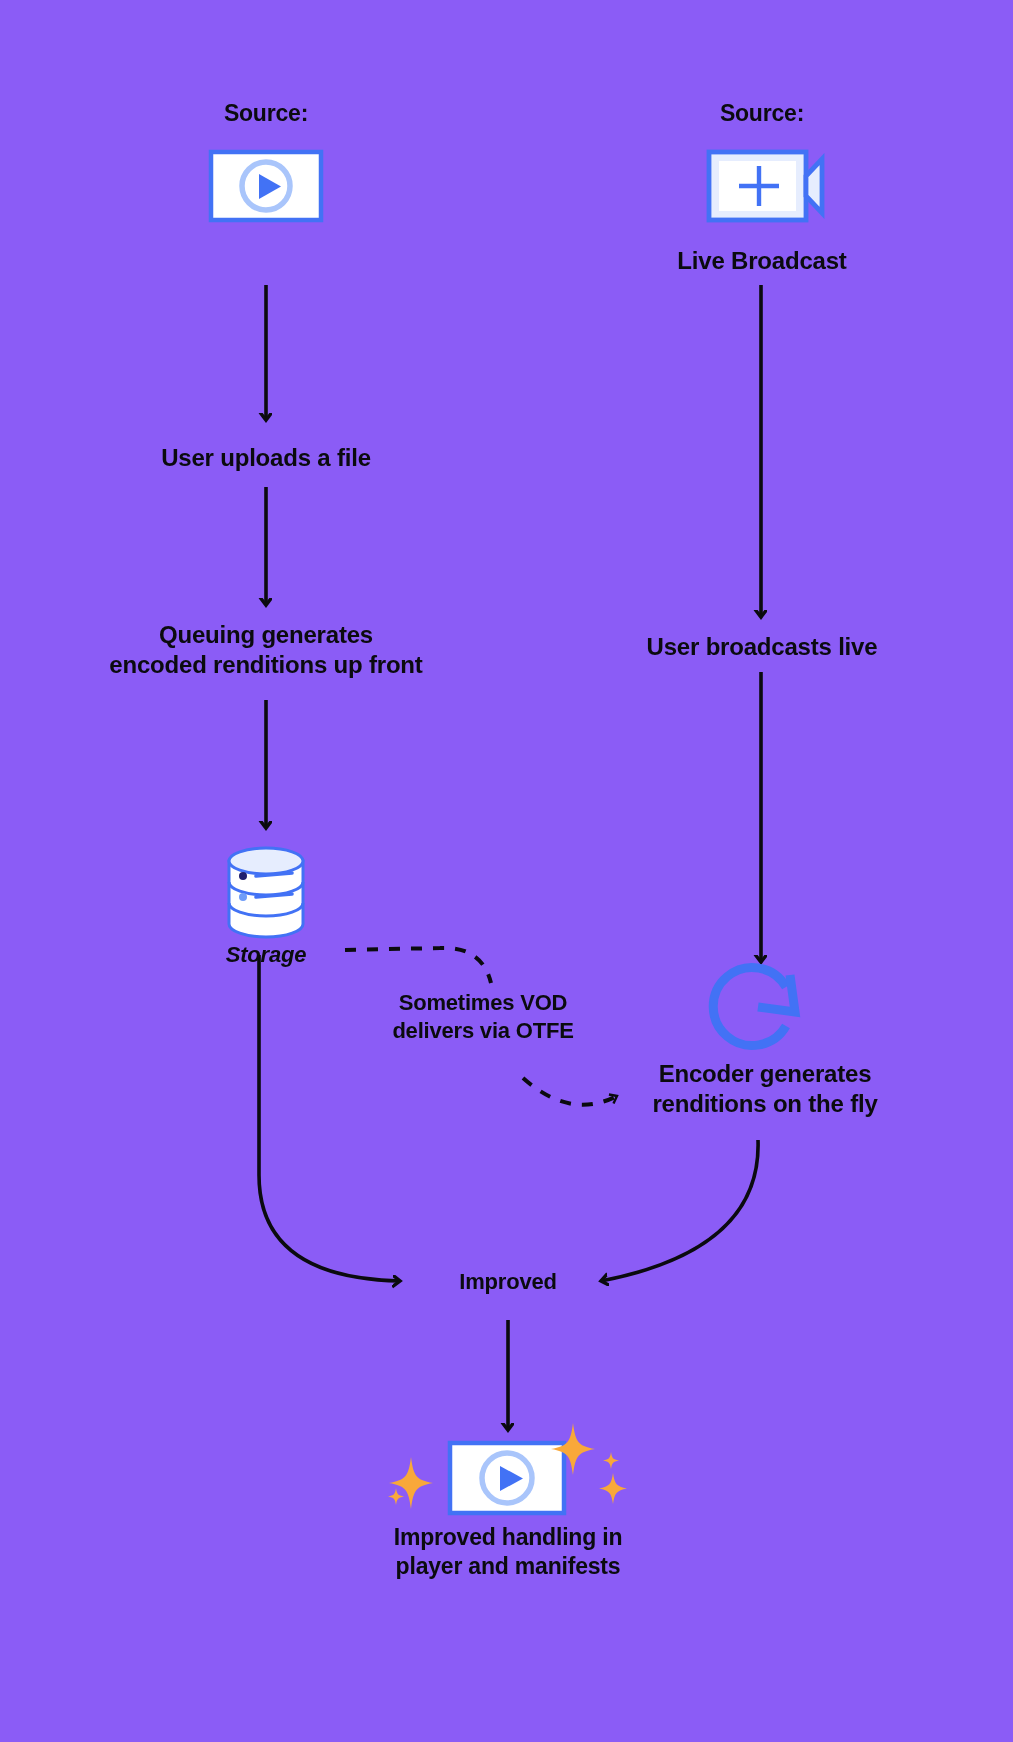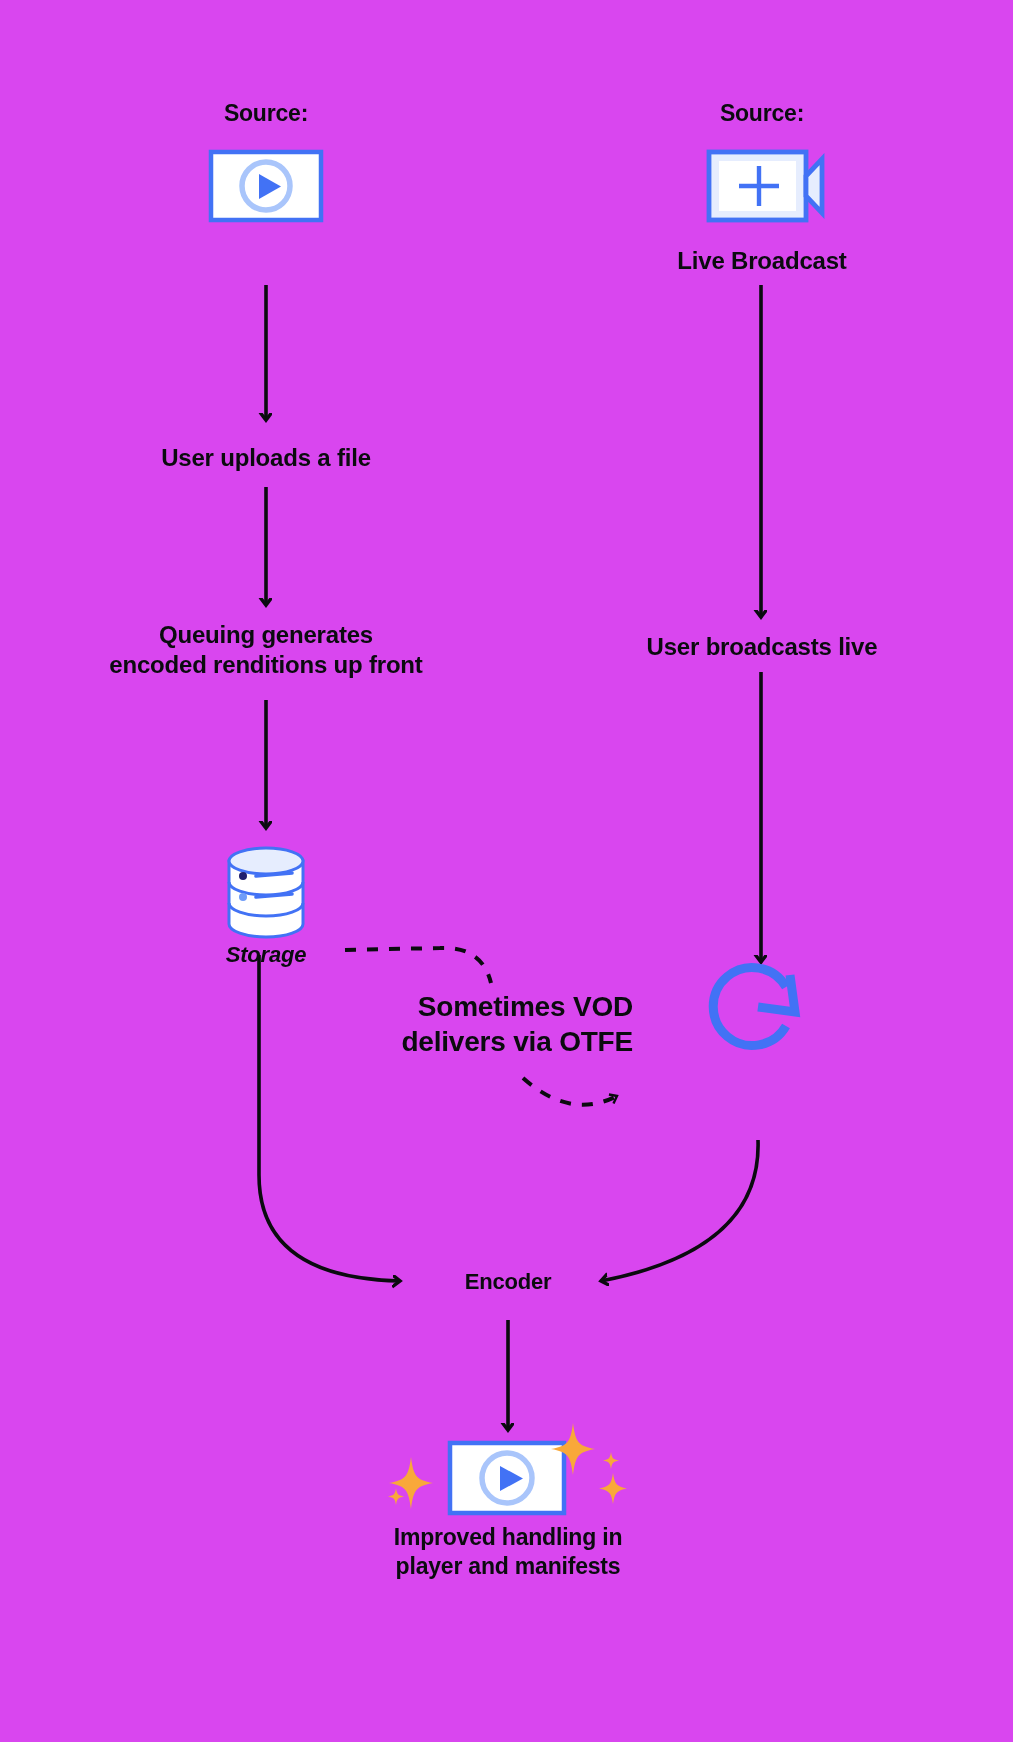--- a/index.html
+++ b/index.html
@@ -10,21 +10,21 @@
   body {
     width: 1013px;
     height: 1742px;
     font-family: "Liberation Sans", sans-serif;
     overflow: hidden;
   }
   #diagram-root {
     position: relative;
     width: 1013px;
     height: 1742px;
-    background: #d946ef;
+    background: #8b5cf6;
   }
   svg.layer {
     position: absolute;
     top: 0;
     left: 0;
     width: 1013px;
     height: 1742px;
   }
   .node-label {
     position: absolute;
@@ -32,21 +32,21 @@
     font-weight: bold;
     color: #0b0b0f;
     text-align: center;
     line-height: 1.26;
     white-space: pre-line;
     letter-spacing: -0.2px;
   }
   .lbl-source      { font-size: 23px; }
   .lbl-main        { font-size: 24px; }
   .lbl-delivery    { font-size: 22px; }
-  .lbl-otfe        { font-size: 28px; text-align: right; }
+  .lbl-otfe        { font-size: 22px; }
   .lbl-final       { font-size: 23px; }
 </style>
 </head>
 <body>
 
 <div id="diagram-root">
 
   <svg class="layer" viewBox="0 0 1013 1742">
     <defs>
       <marker id="arrowSolid" markerWidth="14" markerHeight="14" refX="7.4" refY="6" orient="auto" markerUnits="userSpaceOnUse">
@@ -134,22 +134,24 @@
 encoded renditions up front</div>
 
   <div class="node-label lbl-delivery" style="left:146px; top:941px; width:240px;font-style:italic;">Storage</div>
 
   <div class="node-label lbl-source" style="left:496px; top:99px; width:532px;">Source:</div>
 
   <div class="node-label lbl-main" style="left:496px; top:246px; width:532px;">Live Broadcast</div>
 
   <div class="node-label lbl-main" style="left:496px; top:632px; width:532px;">User broadcasts live</div>
 
+  <div class="node-label lbl-main" style="left:520px; top:1059px; width:490px;">Encoder generates
+renditions on the fly</div>
 
   <div class="node-label lbl-otfe" style="left:333px; top:989px; width:300px;">Sometimes VOD
 delivers via OTFE</div>
 
-  <div class="node-label lbl-delivery" style="left:388px; top:1268px; width:240px;">Encoder</div>
+  <div class="node-label lbl-delivery" style="left:388px; top:1268px; width:240px;">Improved</div>
 
   <div class="node-label lbl-final" style="left:258px; top:1523px; width:500px;">Improved handling in
 player and manifests</div>
 
 </div>
 
 </body></html>

